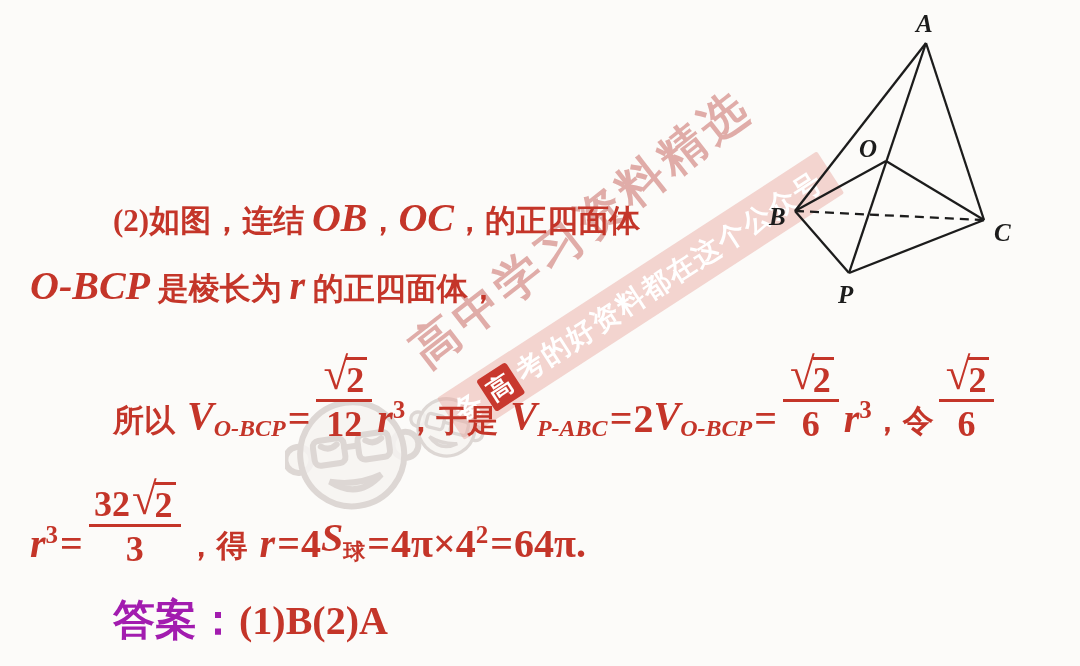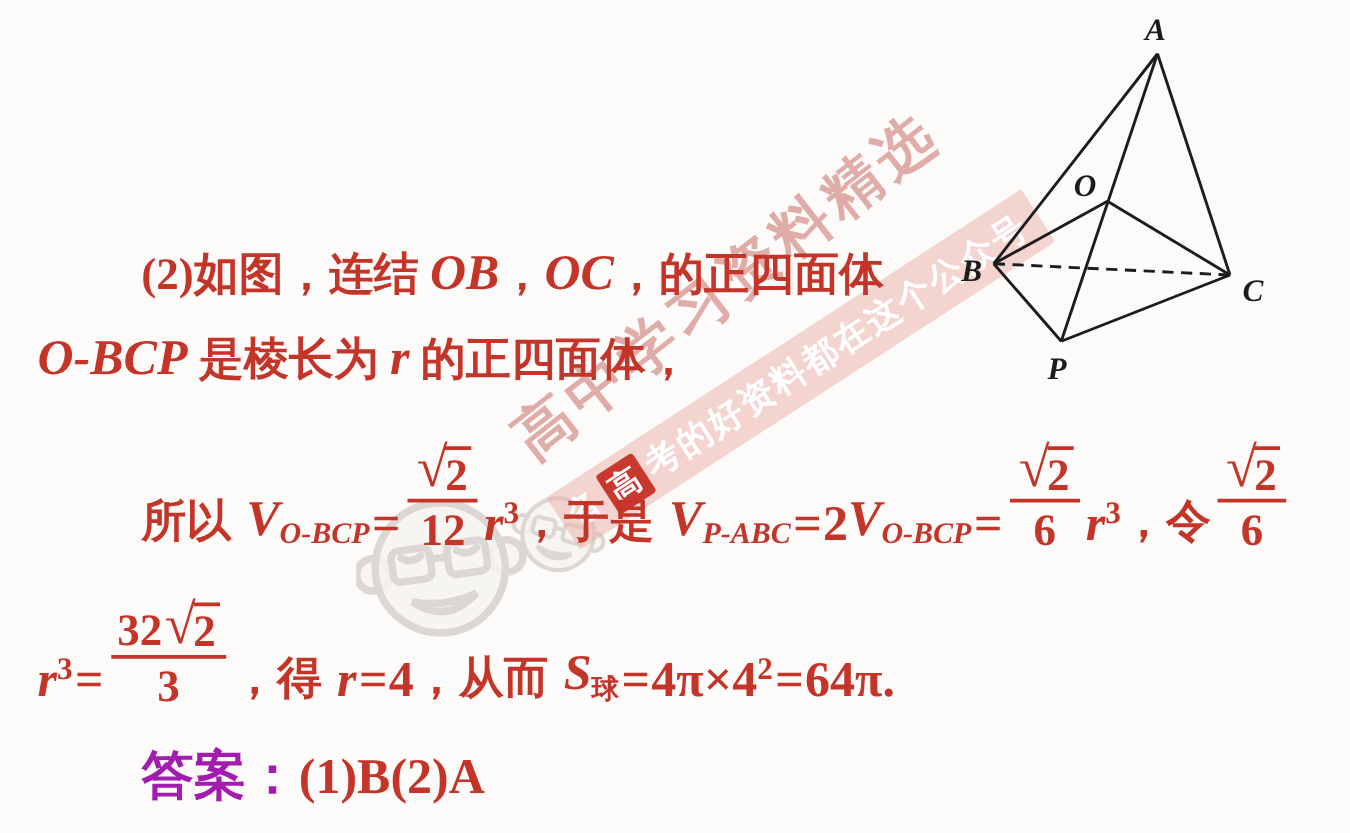--- a/index.html
+++ b/index.html
@@ -2,21 +2,21 @@
 <html><head>
 <meta charset="utf-8">
 <style>
   html,body{margin:0;padding:0;}
   body{width:1080px;height:666px;overflow:hidden;background:#fbfaf8;
        font-family:"Liberation Serif","DejaVu Serif",serif;}
   .page{position:relative;width:1080px;height:666px;background:#fcfbf9;}
 
   
   .line{position:absolute;white-space:nowrap;color:#c43529;z-index:3;}
-  .cn{font-weight:bold;font-size:36px;margin-top:41px;}
+  .cn{font-weight:bold;font-size:31px;margin-top:41px;}
   .mi{font-weight:bold;font-style:italic;font-size:40px;}
   .num-u{font-weight:bold;font-size:40px;}
   .eq{font-weight:bold;font-size:40px;padding:0 2px;letter-spacing:-1px;}
   .vgrp{display:inline-block;white-space:nowrap;}
   .msub{font-weight:bold;font-style:italic;font-size:24px;vertical-align:-0.28em;letter-spacing:0;}
   .msub-cn{font-weight:bold;font-size:22px;vertical-align:-0.35em;}
   .msup{font-weight:bold;font-size:25px;vertical-align:0.55em;}
 
   .mathline{display:flex;align-items:flex-end;height:104px;}
   .mathline>*{flex:0 0 auto;}
@@ -170,21 +170,20 @@
             <span class="radand">2</span>
           </span>
         </span>
       <span class="fbar"></span>
       <span class="fden">3</span>
     </span>
     <span class="cn gap-r">，得</span>
     <span class="mi">r</span>
     <span class="eq">=</span>
     <span class="num-u">4</span>
-    <span class="cn gap-r">，从而</span>
     <span class="vgrp"><span class="mi">S</span><span class="msub-cn">球</span></span>
     <span class="eq">=</span>
     <span class="vgrp"><span class="num-u">4π×4</span><span class="msup">2</span></span>
     <span class="eq">=</span>
     <span class="num-u">64π.</span>
   </div>
 
   <div class="line" style="left:113px;top:592px;">
     <span class="ans-label">答案：</span><span class="ans-red">(1)B</span><span class="ans-red ans-gap">(2)A</span>
   </div>

